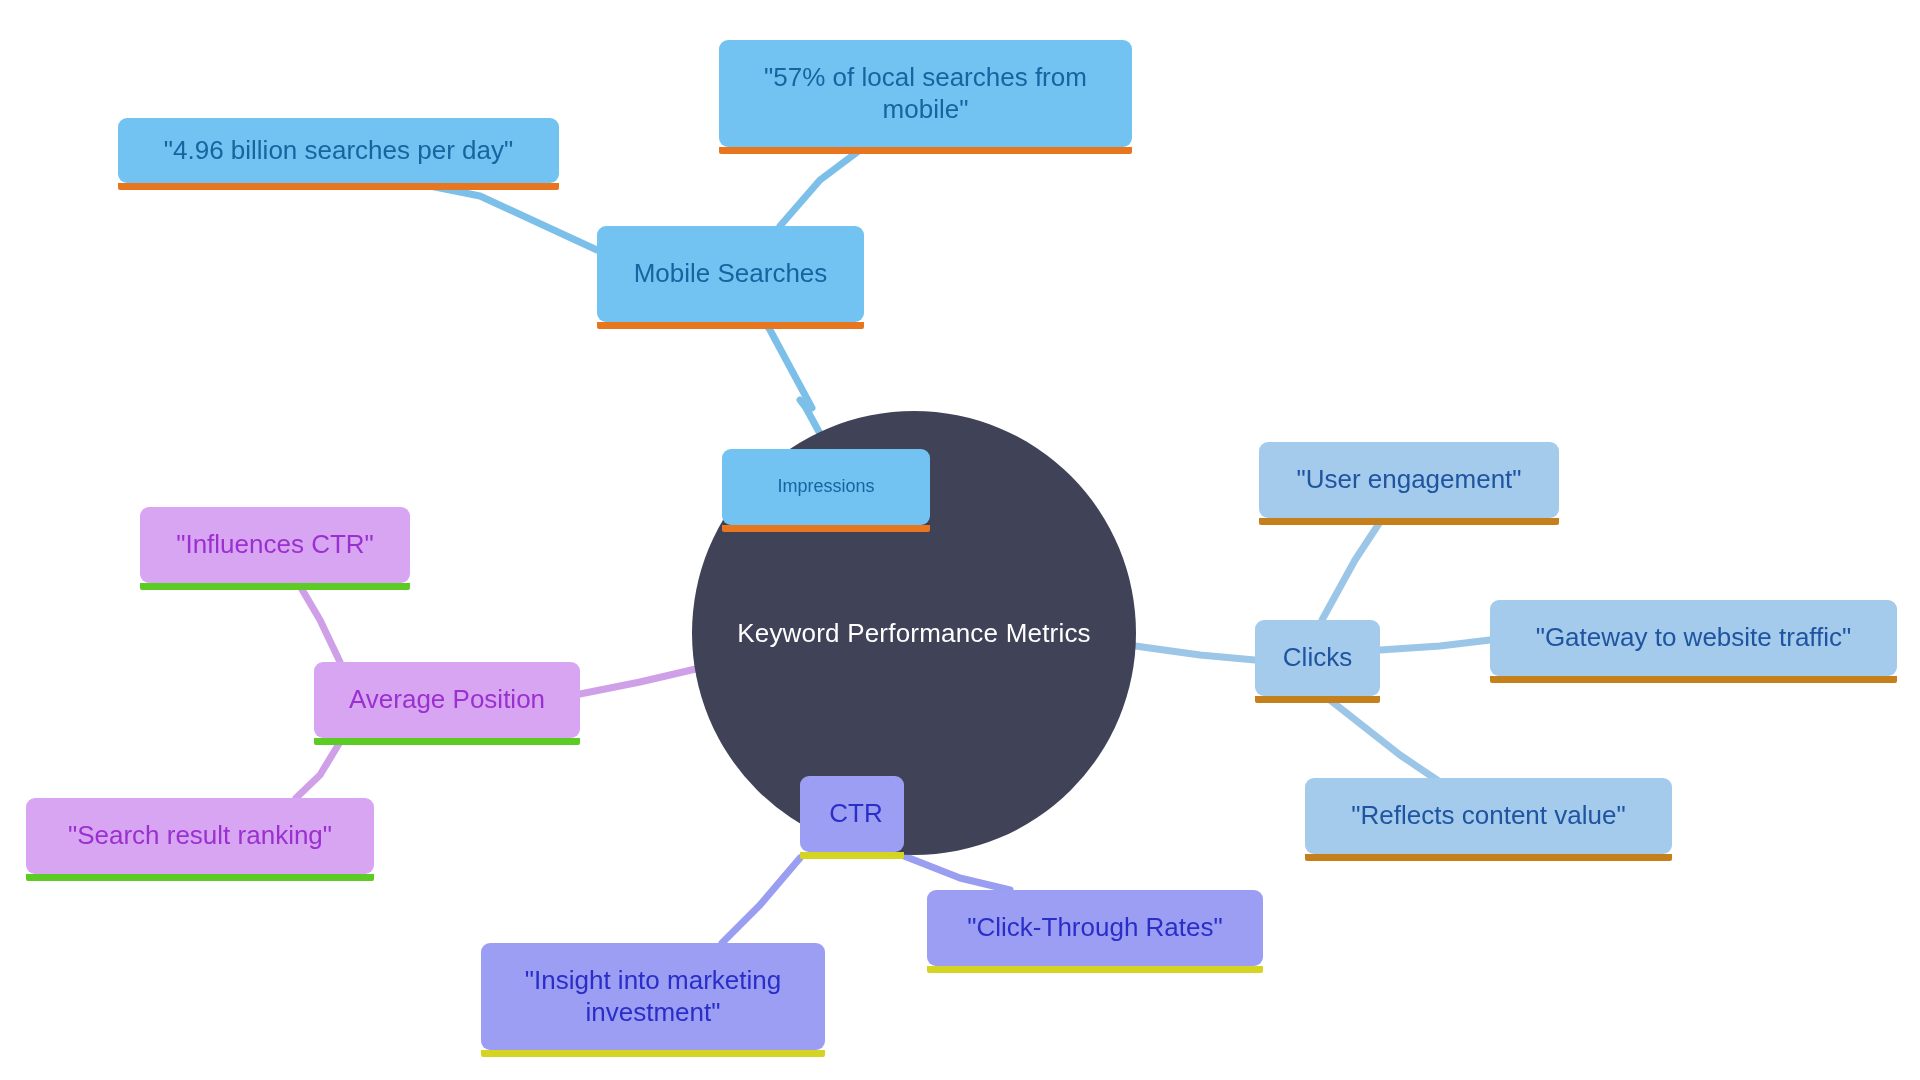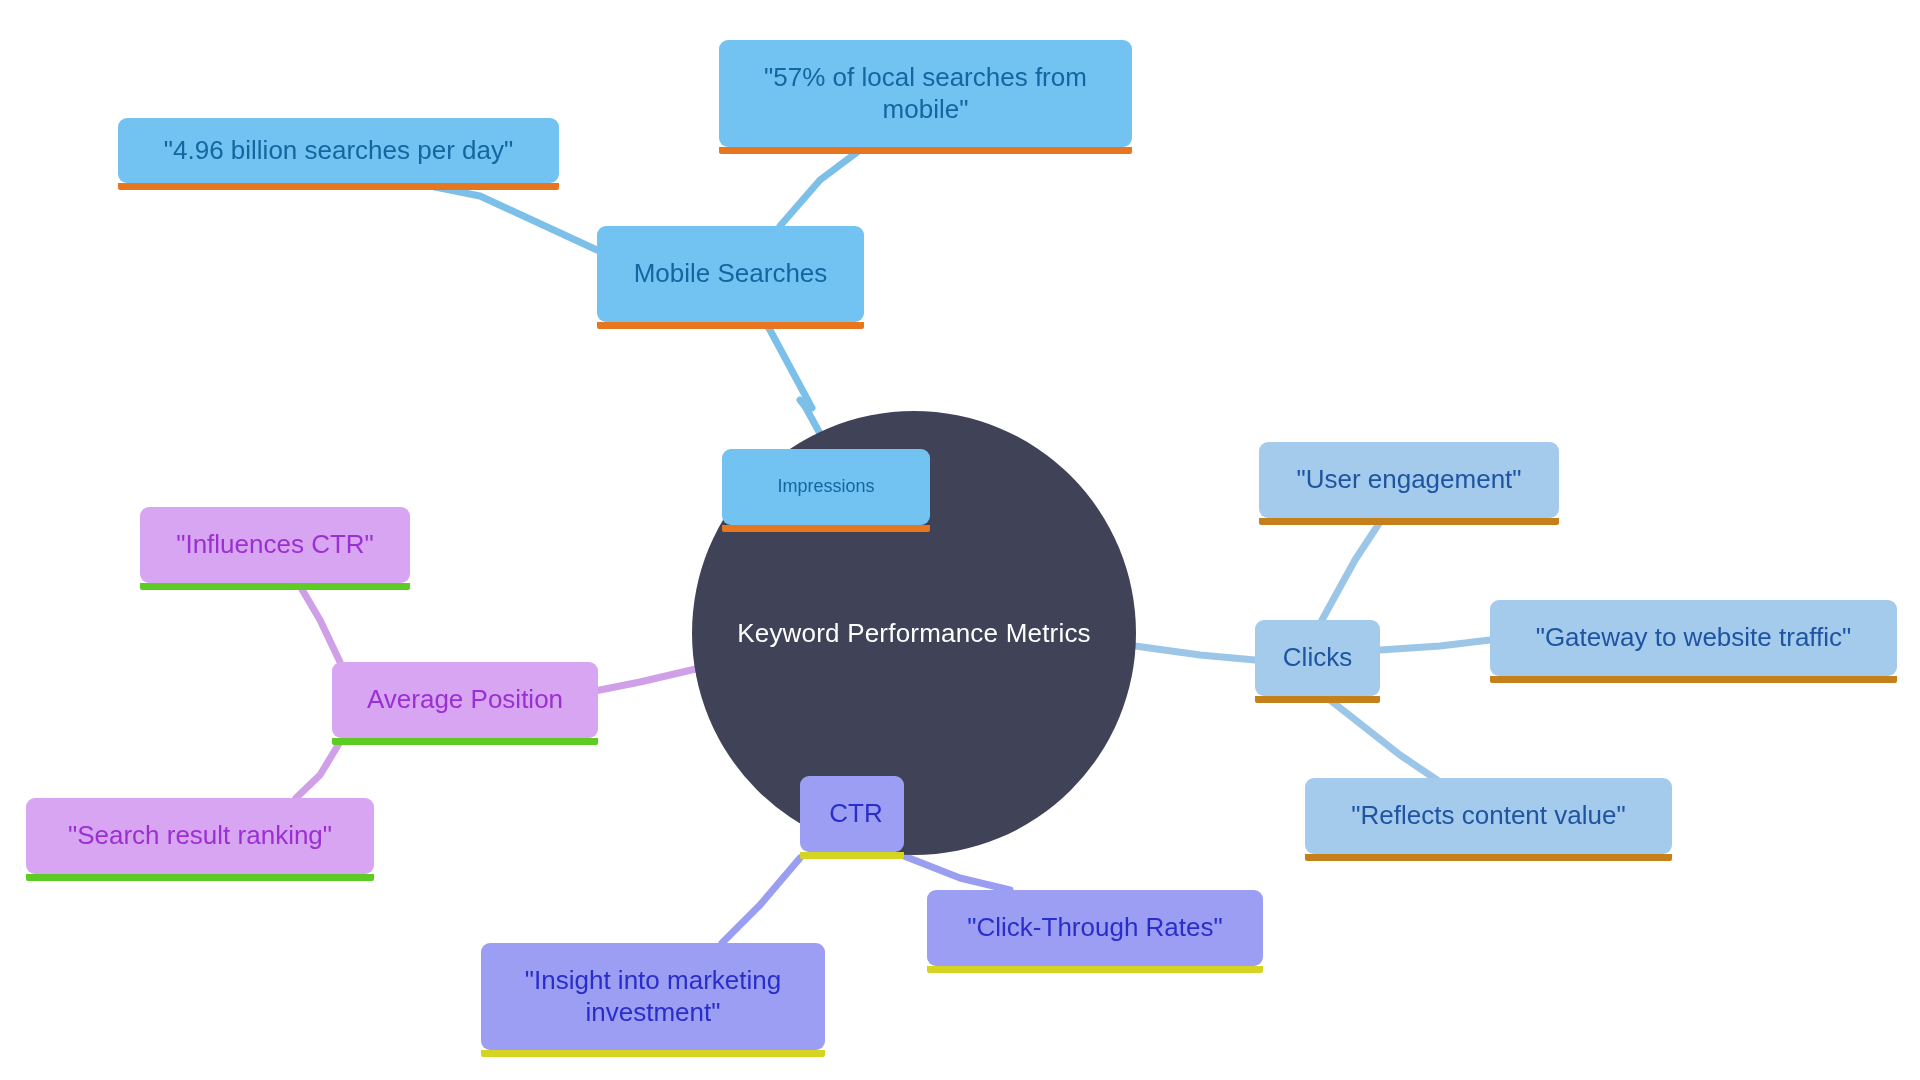--- a/index.html
+++ b/index.html
@@ -109,21 +109,21 @@
     </svg>
   <div class="central" id="central-node" style="left: 692px; top: 411px; width: 444px; height: 444px; background: rgb(64, 66, 88); color: rgb(255, 255, 255);">
     <span class="node-label">Keyword Performance Metrics</span>
   </div>
 <div class="node theme-impressions" style="left: 118px; top: 118px; width: 441px; height: 65px; font-size: 26px;"><span class="node-label">"4.96 billion searches per day"</span></div>
     <div class="node theme-impressions" style="left: 719px; top: 40px; width: 413px; height: 107px; font-size: 26px;"><span class="node-label">"57% of local searches from
 mobile"</span></div>
     <div class="node theme-impressions" style="left: 597px; top: 226px; width: 267px; height: 96px; font-size: 26px;"><span class="node-label">Mobile Searches</span></div>
     <div class="node theme-impressions" style="left: 722px; top: 409px; width: 208px; height: 76px; font-size: 18px; margin-top: 40px;"><span class="node-label">Impressions</span></div>
     <div class="node theme-position" style="left: 140px; top: 507px; width: 270px; height: 76px; font-size: 26px;"><span class="node-label">"Influences CTR"</span></div>
-    <div class="node theme-position" style="left: 332px; top: 662px; width: 266px; height: 76px; font-size: 26px;"><span class="node-label">Average Position</span></div>
+    <div class="node theme-position" style="left: 314px; top: 662px; width: 266px; height: 76px; font-size: 26px;"><span class="node-label">Average Position</span></div>
     <div class="node theme-position" style="left: 26px; top: 798px; width: 348px; height: 76px; font-size: 26px;"><span class="node-label">"Search result ranking"</span></div>
     <div class="node theme-ctr" style="left: 800px; top: 776px; width: 104px; height: 76px; font-size: 26px; padding-left: 24px;"><span class="node-label">CTR</span></div>
     <div class="node theme-ctr" style="left: 481px; top: 943px; width: 344px; height: 107px; font-size: 26px;"><span class="node-label">"Insight into marketing
 investment"</span></div>
     <div class="node theme-ctr" style="left: 927px; top: 890px; width: 336px; height: 76px; font-size: 26px;"><span class="node-label">"Click-Through Rates"</span></div>
     <div class="node theme-clicks" style="left: 1259px; top: 442px; width: 300px; height: 76px; font-size: 26px;"><span class="node-label">"User engagement"</span></div>
     <div class="node theme-clicks" style="left: 1255px; top: 620px; width: 125px; height: 76px; font-size: 26px; align-items: center;"><span class="node-label">Clicks</span></div>
     <div class="node theme-clicks" style="left: 1490px; top: 600px; width: 407px; height: 76px; font-size: 26px;"><span class="node-label">"Gateway to website traffic"</span></div>
     <div class="node theme-clicks" style="left: 1305px; top: 778px; width: 367px; height: 76px; font-size: 26px;"><span class="node-label">"Reflects content value"</span></div>
   </div>

